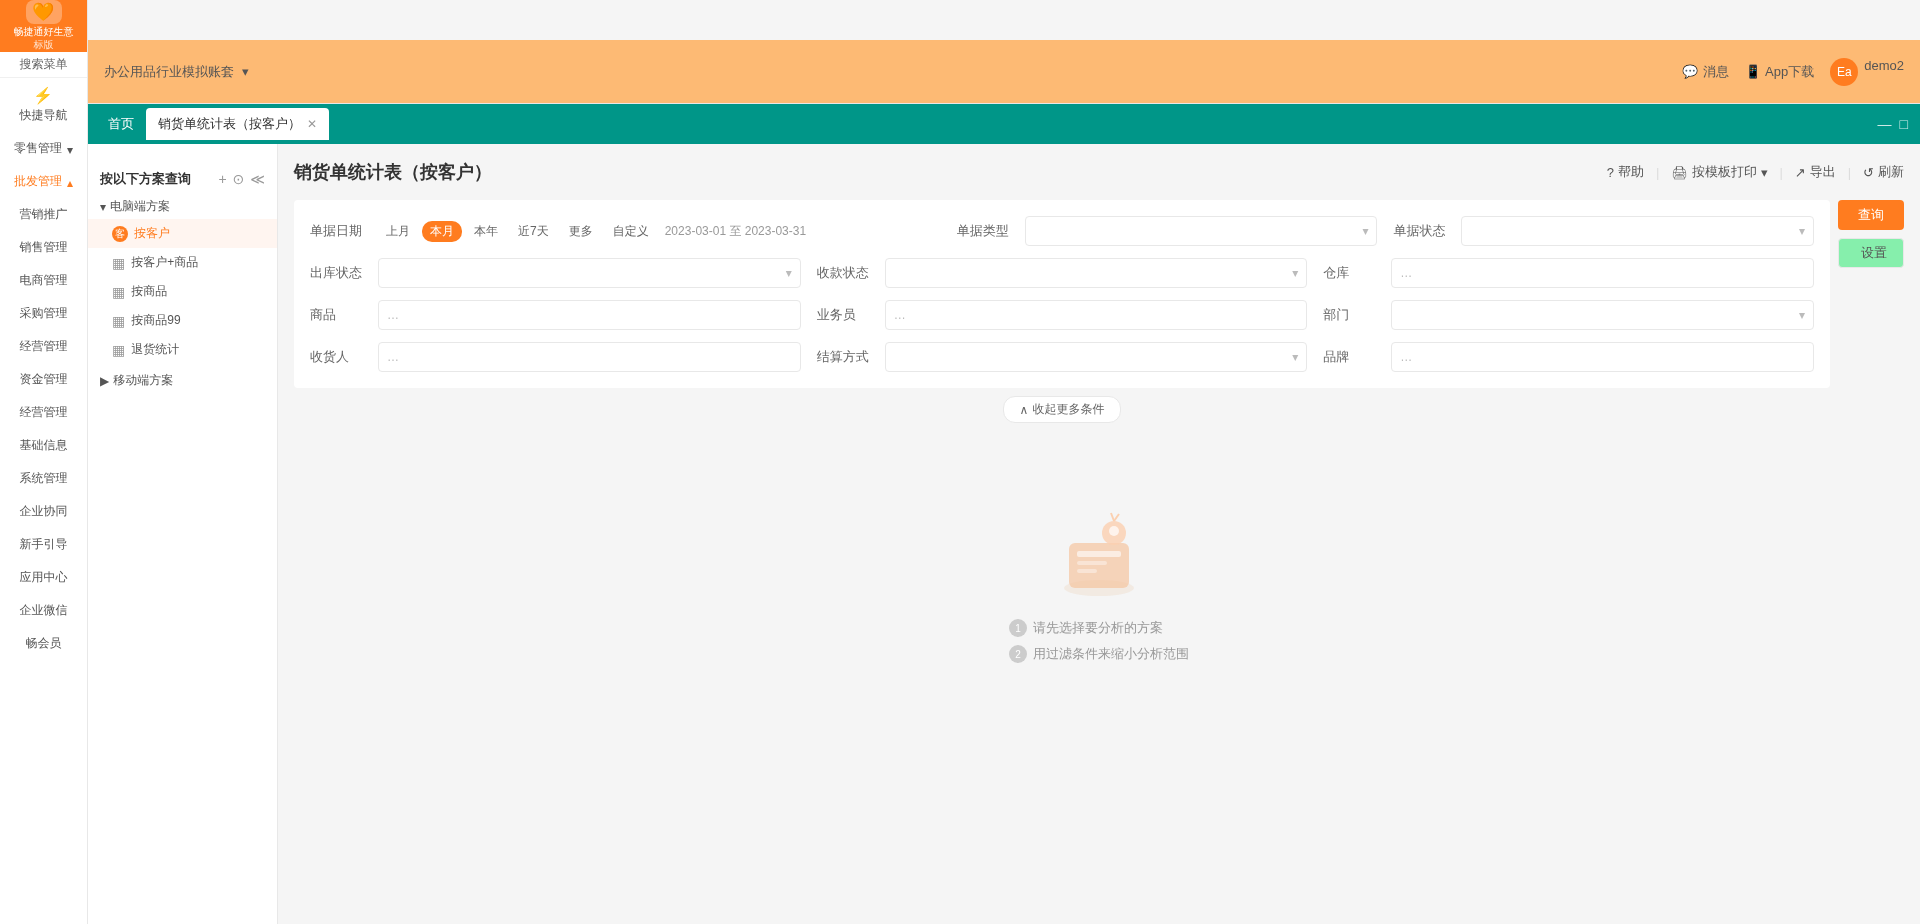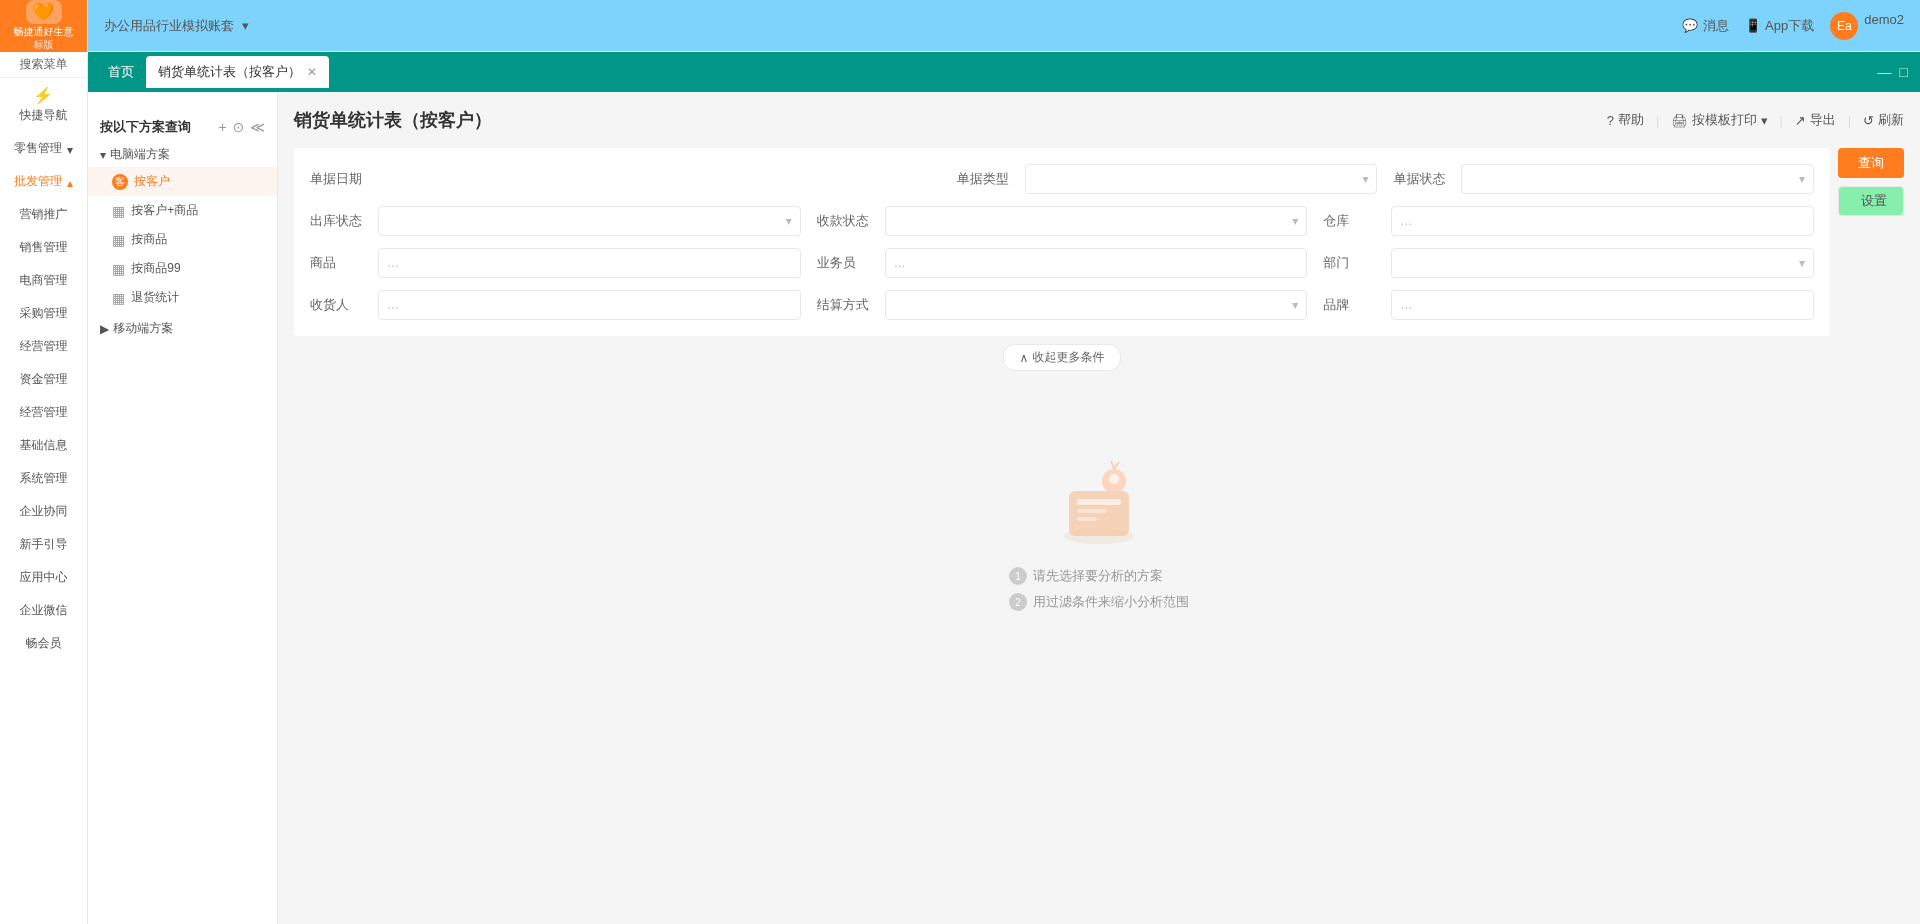--- a/index.html
+++ b/index.html
@@ -12,21 +12,21 @@
     .sidebar-search { padding: 4px 6px; font-size: 12px; color: #666; cursor: pointer; text-align: center; border-bottom: 1px solid #f0f0f0; }
     .sidebar-nav-item { padding: 8px 4px; text-align: center; font-size: 12px; color: #555; cursor: pointer; display: flex; flex-direction: column; align-items: center; gap: 2px; }
     .sidebar-nav-item .nav-icon { font-size: 16px; color: #999; }
     .sidebar-nav-item.active { color: #ff7c1f; }
     .sidebar-nav-item.has-arrow { flex-direction: row; justify-content: center; gap: 5px; align-items: flex-end; }
 
     
     .main { flex: 1; display: flex; flex-direction: column; overflow: hidden; }
 
     
-    .top-header { height: 52px; background: #7dd3fc; border-bottom: 1px solid #e8e8e8; display: flex; align-items: center; padding: 0 16px; justify-content: space-between; }
+    .top-header { height: 64px; background: #fdba74; border-bottom: 1px solid #e8e8e8; display: flex; align-items: center; padding: 0 16px; justify-content: space-between; margin-top: 40px; }
     .header-left { display: flex; align-items: center; gap: 8px; color: #555; font-size: 13px; }
     .header-right { display: flex; align-items: center; gap: 16px; font-size: 13px; color: #555; }
     .header-right .msg-btn { display: flex; align-items: center; gap: 4px; cursor: pointer; }
     .header-right .app-btn { display: flex; align-items: center; gap: 4px; cursor: pointer; }
     .header-right .user-info { display: flex; align-items: flex-start; gap: 6px; cursor: pointer; }
     .user-avatar { width: 28px; height: 28px; border-radius: 50%; background: #ff7c1f; display: flex; align-items: center; justify-content: center; color: #fff; font-size: 12px; }
 
     
     .tab-bar { height: 40px; background: #009688; display: flex; align-items: center; padding: 0 0 0 8px; }
     .tab-item { height: 32px; display: flex; align-items: center; padding: 0 12px; cursor: pointer; color: rgba(255,255,255,0.8); font-size: 13px; gap: 6px; border-radius: 4px 4px 0 0; }
@@ -271,20 +271,31 @@
         </div>
       </div>
 
       <div style="display:flex; gap:8px; align-items:flex-start;">
         <div style="flex:1;">
           <div class="filter-area">
 
             <div class="filter-row">
               <div class="filter-item" style="flex:1.5">
                 <span class="filter-label">单据日期</span>
+                <div class="date-filter">
+                  <div class="date-tabs">
+                    <span class="date-tab">上月</span>
+                    <span class="date-tab active">本月</span>
+                    <span class="date-tab">本年</span>
+                    <span class="date-tab">近7天</span>
+                    <span class="date-tab">更多</span>
+                    <span class="date-tab">自定义</span>
+                  </div>
+                  <span class="date-range">2023-03-01 至 2023-03-31</span>
+                </div>
               </div>
               <div class="filter-item" style="flex:1">
                 <span class="filter-label">单据类型</span>
                 <div class="filter-control">
                   <span class="placeholder"></span>
                   <span class="dropdown-arrow">▾</span>
                 </div>
               </div>
               <div class="filter-item" style="flex:1">
                 <span class="filter-label">单据状态</span>

